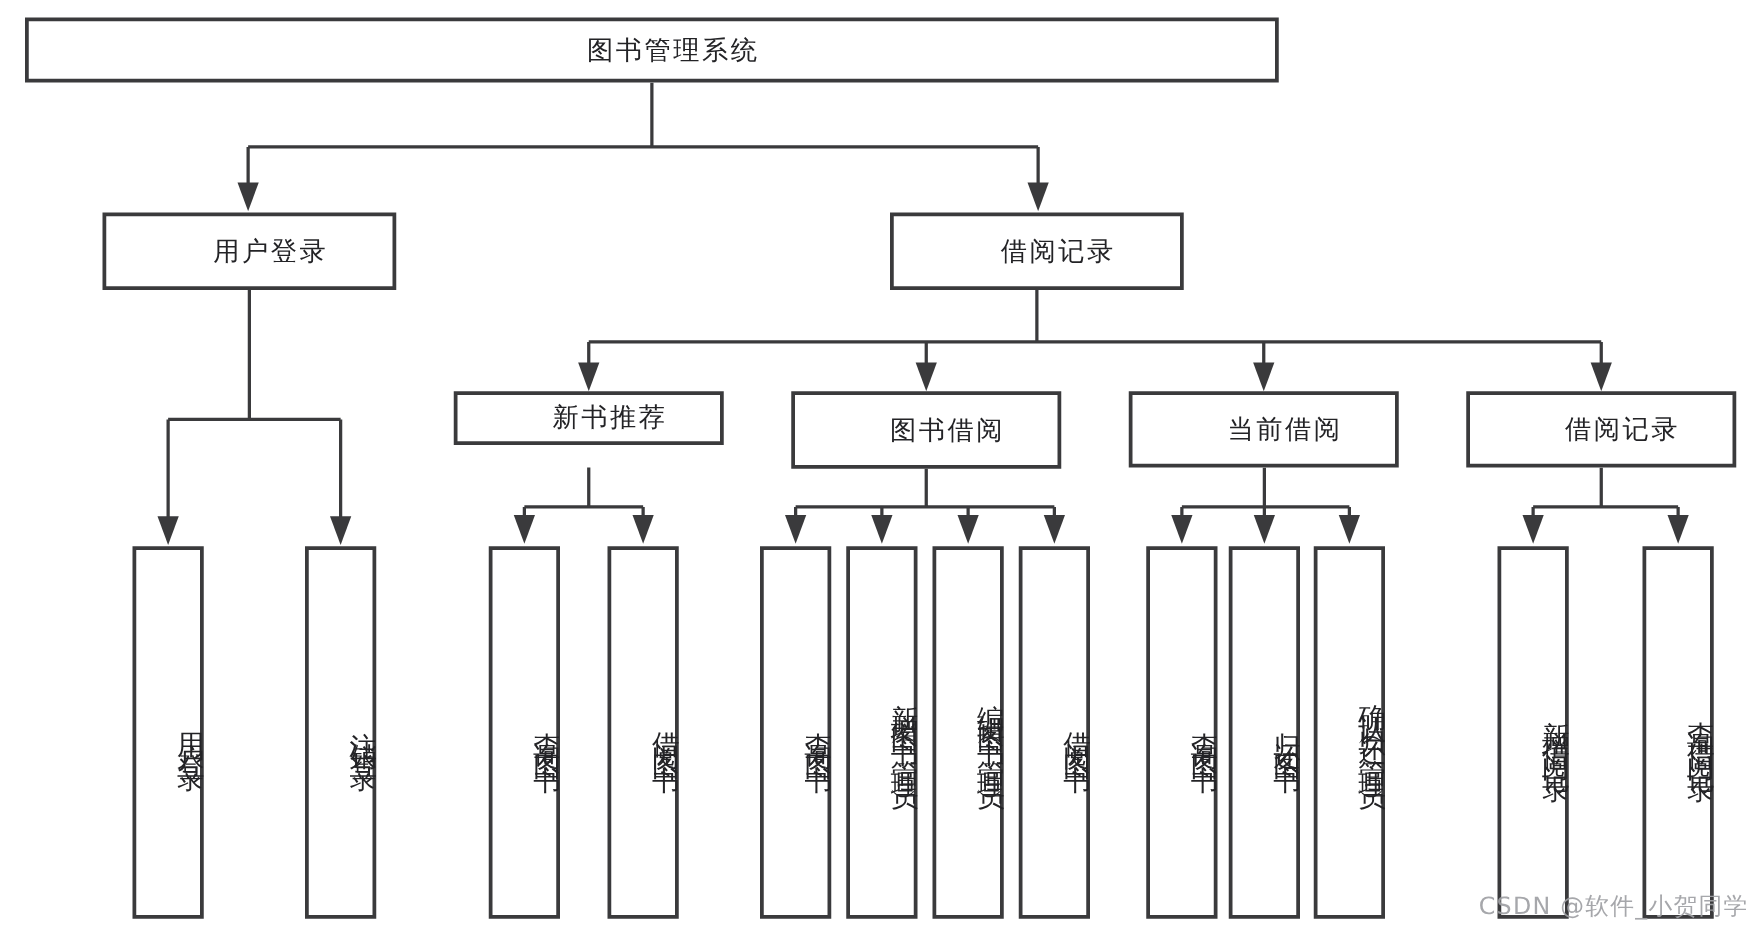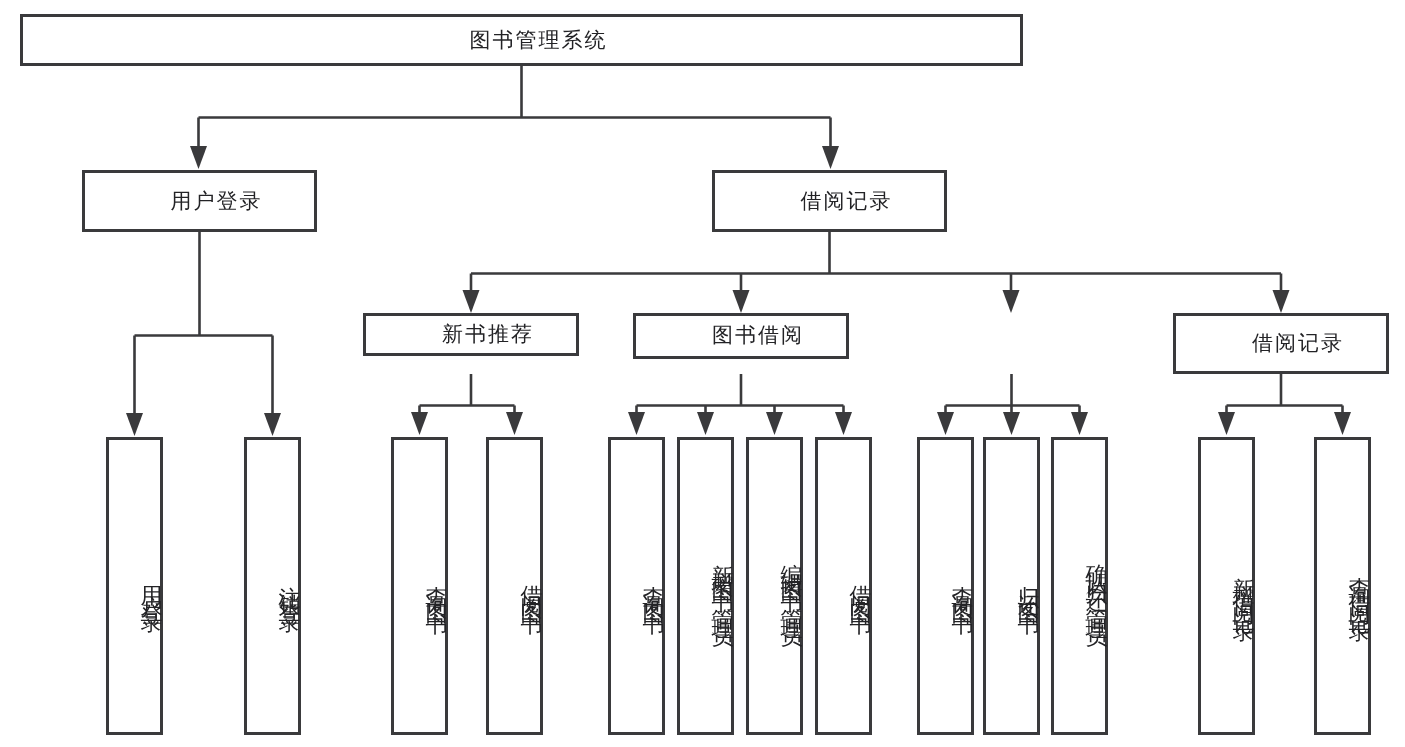--- a/index.html
+++ b/index.html
@@ -94,21 +94,22 @@
       <polygon points="1334,412 1351,412 1342.5,435"></polygon>
     </g>
   </svg>
 
   <div class="node h" style="left:20px;top:14px;width:1003px;height:52px;">图书管理系统</div>
 
   <div class="node h" style="left:82px;top:170px;width:235px;height:62px;">用户登录</div>
   <div class="node h" style="left:712px;top:170px;width:235px;height:62px;">借阅记录</div>
 
   <div class="node h" style="left:363px;top:313px;width:216px;height:43px;">新书推荐</div>
-  <div class="node h" style="left:633px;top:313px;width:216px;height:46px;font-family:Liberation Mono, monospace;">图书借阅</div>
+  <div class="node h" style="left:633px;top:313px;width:216px;height:62px;">图书借阅</div>
+  <div class="node h" style="left:903px;top:313px;width:216px;height:61px;">当前借阅</div>
   <div class="node h" style="left:1173px;top:313px;width:216px;height:61px;">借阅记录</div>
 
   <div class="node v" style="left:106px;top:437px;width:57px;height:298px;">
     <span class="vtext">用户登录</span>
   </div>
   <div class="node v" style="left:244px;top:437px;width:57px;height:298px;">
     <span class="vtext">注销登录</span>
   </div>
 
   <div class="node v" style="left:391px;top:437px;width:57px;height:298px;">
@@ -141,14 +142,15 @@
     <span class="vtext">确认归还（管理员）</span>
   </div>
 
   <div class="node v" style="left:1198px;top:437px;width:57px;height:298px;">
     <span class="vtext">新增借阅记录</span>
   </div>
   <div class="node v" style="left:1314px;top:437px;width:57px;height:298px;">
     <span class="vtext">查询借阅记录</span>
   </div>
 
+  <div class="watermark">CSDN @软件_小贺同学</div>
 
 </div>
 
 </body></html>

